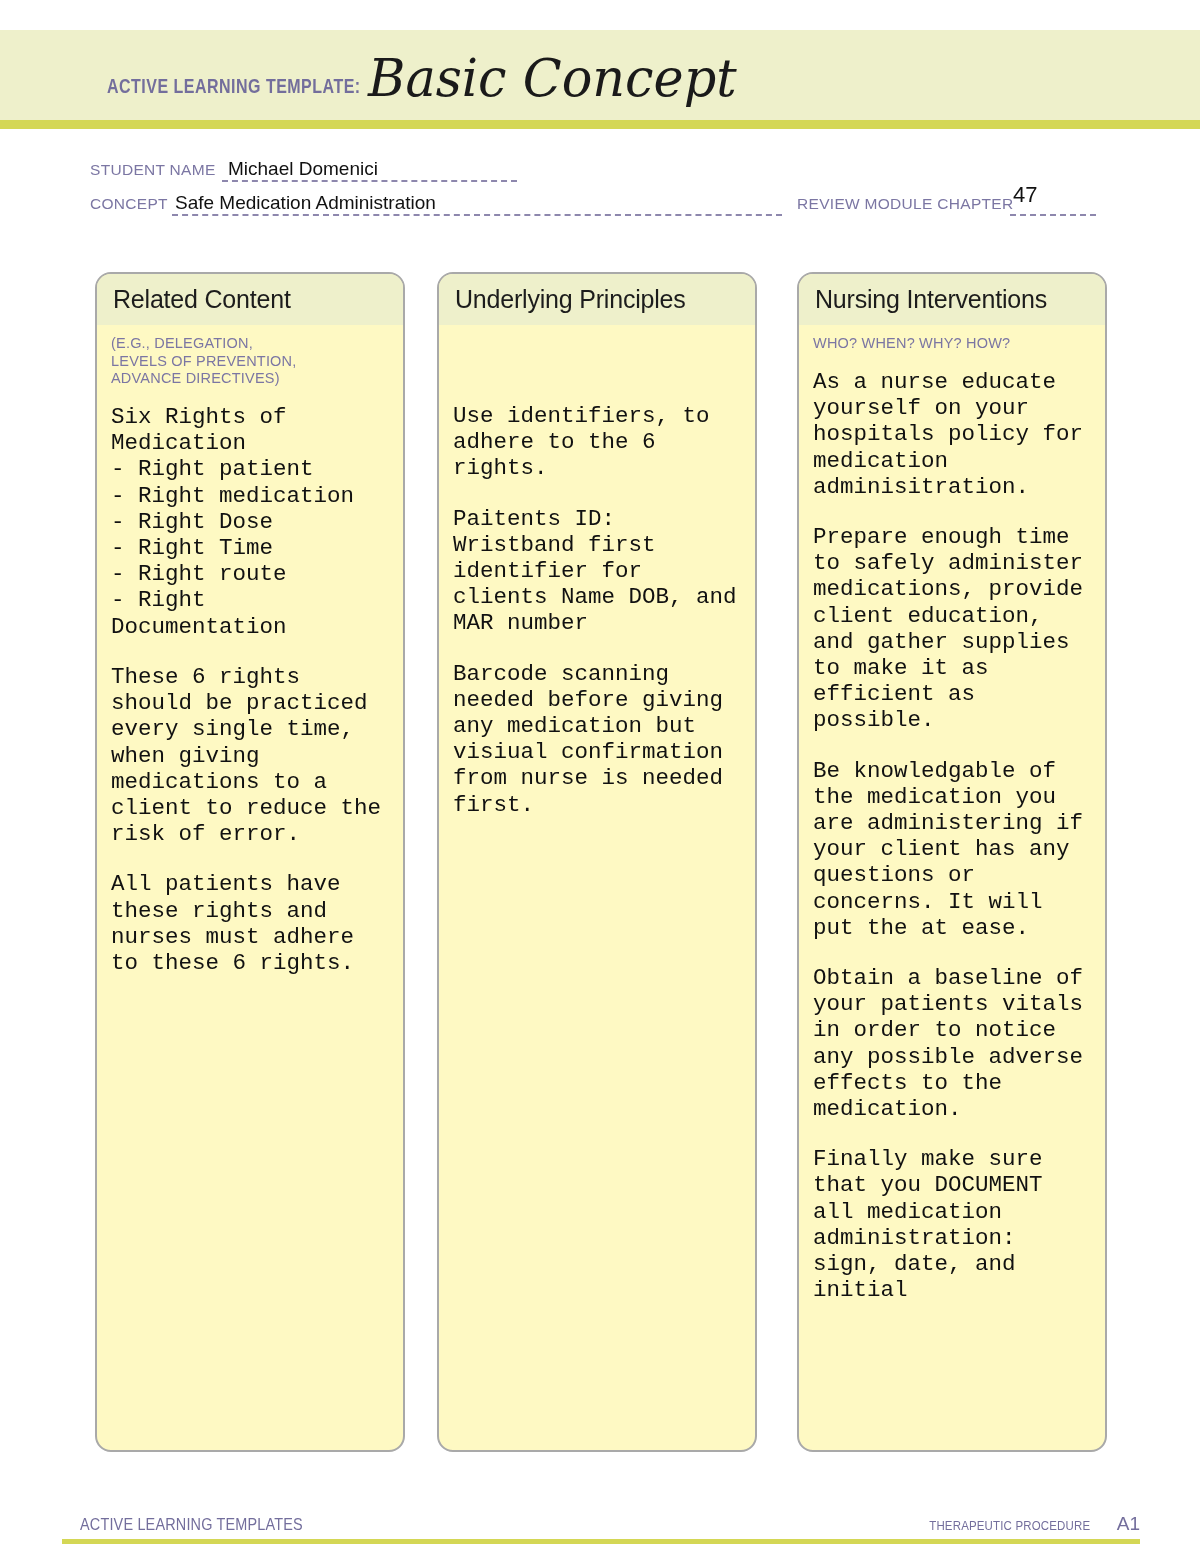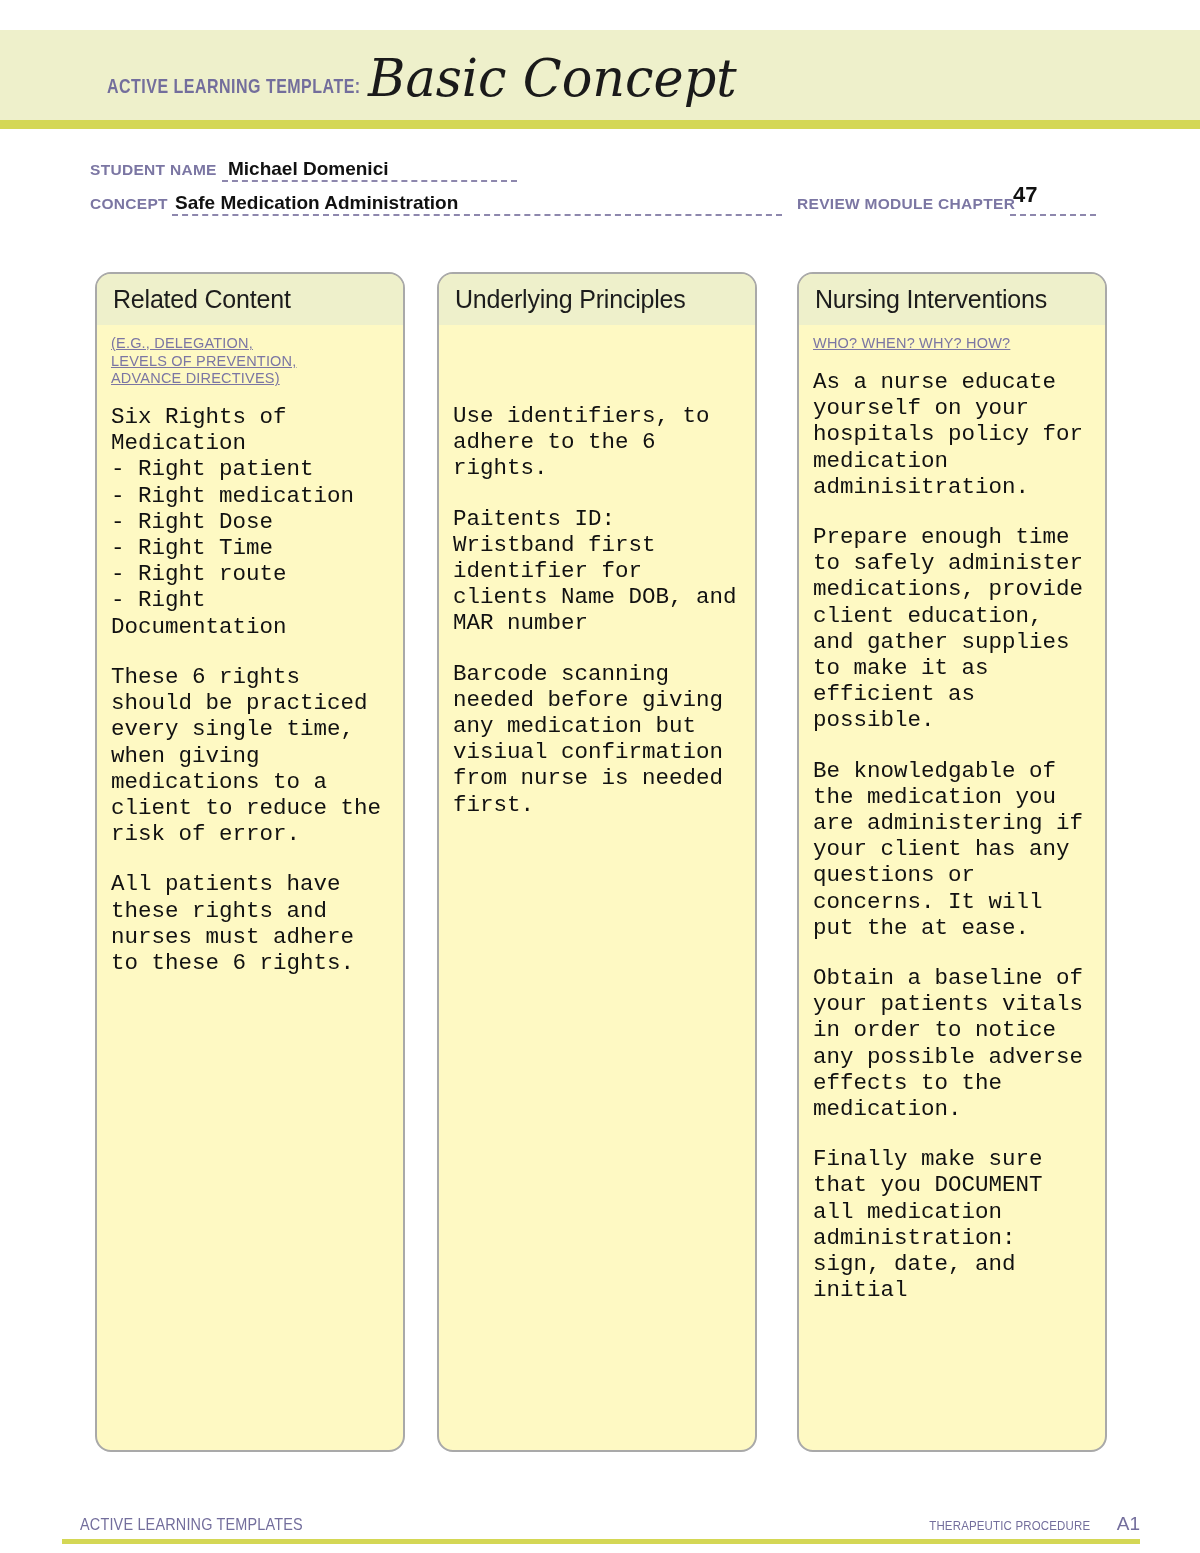--- a/index.html
+++ b/index.html
@@ -67,21 +67,20 @@
 
   
   .fields {
     position: absolute;
     left: 0; top: 150px;
     width: 1200px;
   }
   .field-row {
     position: relative;
     height: 34px;
-    font-weight: bold;
   }
   .field-label {
     font-family: "Liberation Sans", sans-serif;
     font-size: 15.5px;
     color: #7b76a3;
     letter-spacing: 0.3px;
     white-space: nowrap;
     position: absolute;
     bottom: 5px;
   }
@@ -151,21 +150,20 @@
     white-space: nowrap;
   }
   .card-sub {
     font-family: "Liberation Sans", sans-serif;
     font-size: 14.5px;
     color: #7b76a3;
     letter-spacing: 0.2px;
     line-height: 1.22;
     padding: 10px 2px 0 14px;
     min-height: 18px;
-    text-decoration: underline;
   }
   .card-sub .sub-line { display: block; white-space: nowrap; }
 
   .card-body {
     padding: 0 12px 0 14px;
     font-family: Liberation Mono, monospace;
     font-size: 22.5px;
     line-height: 1.165;
     color: #111;
   }

